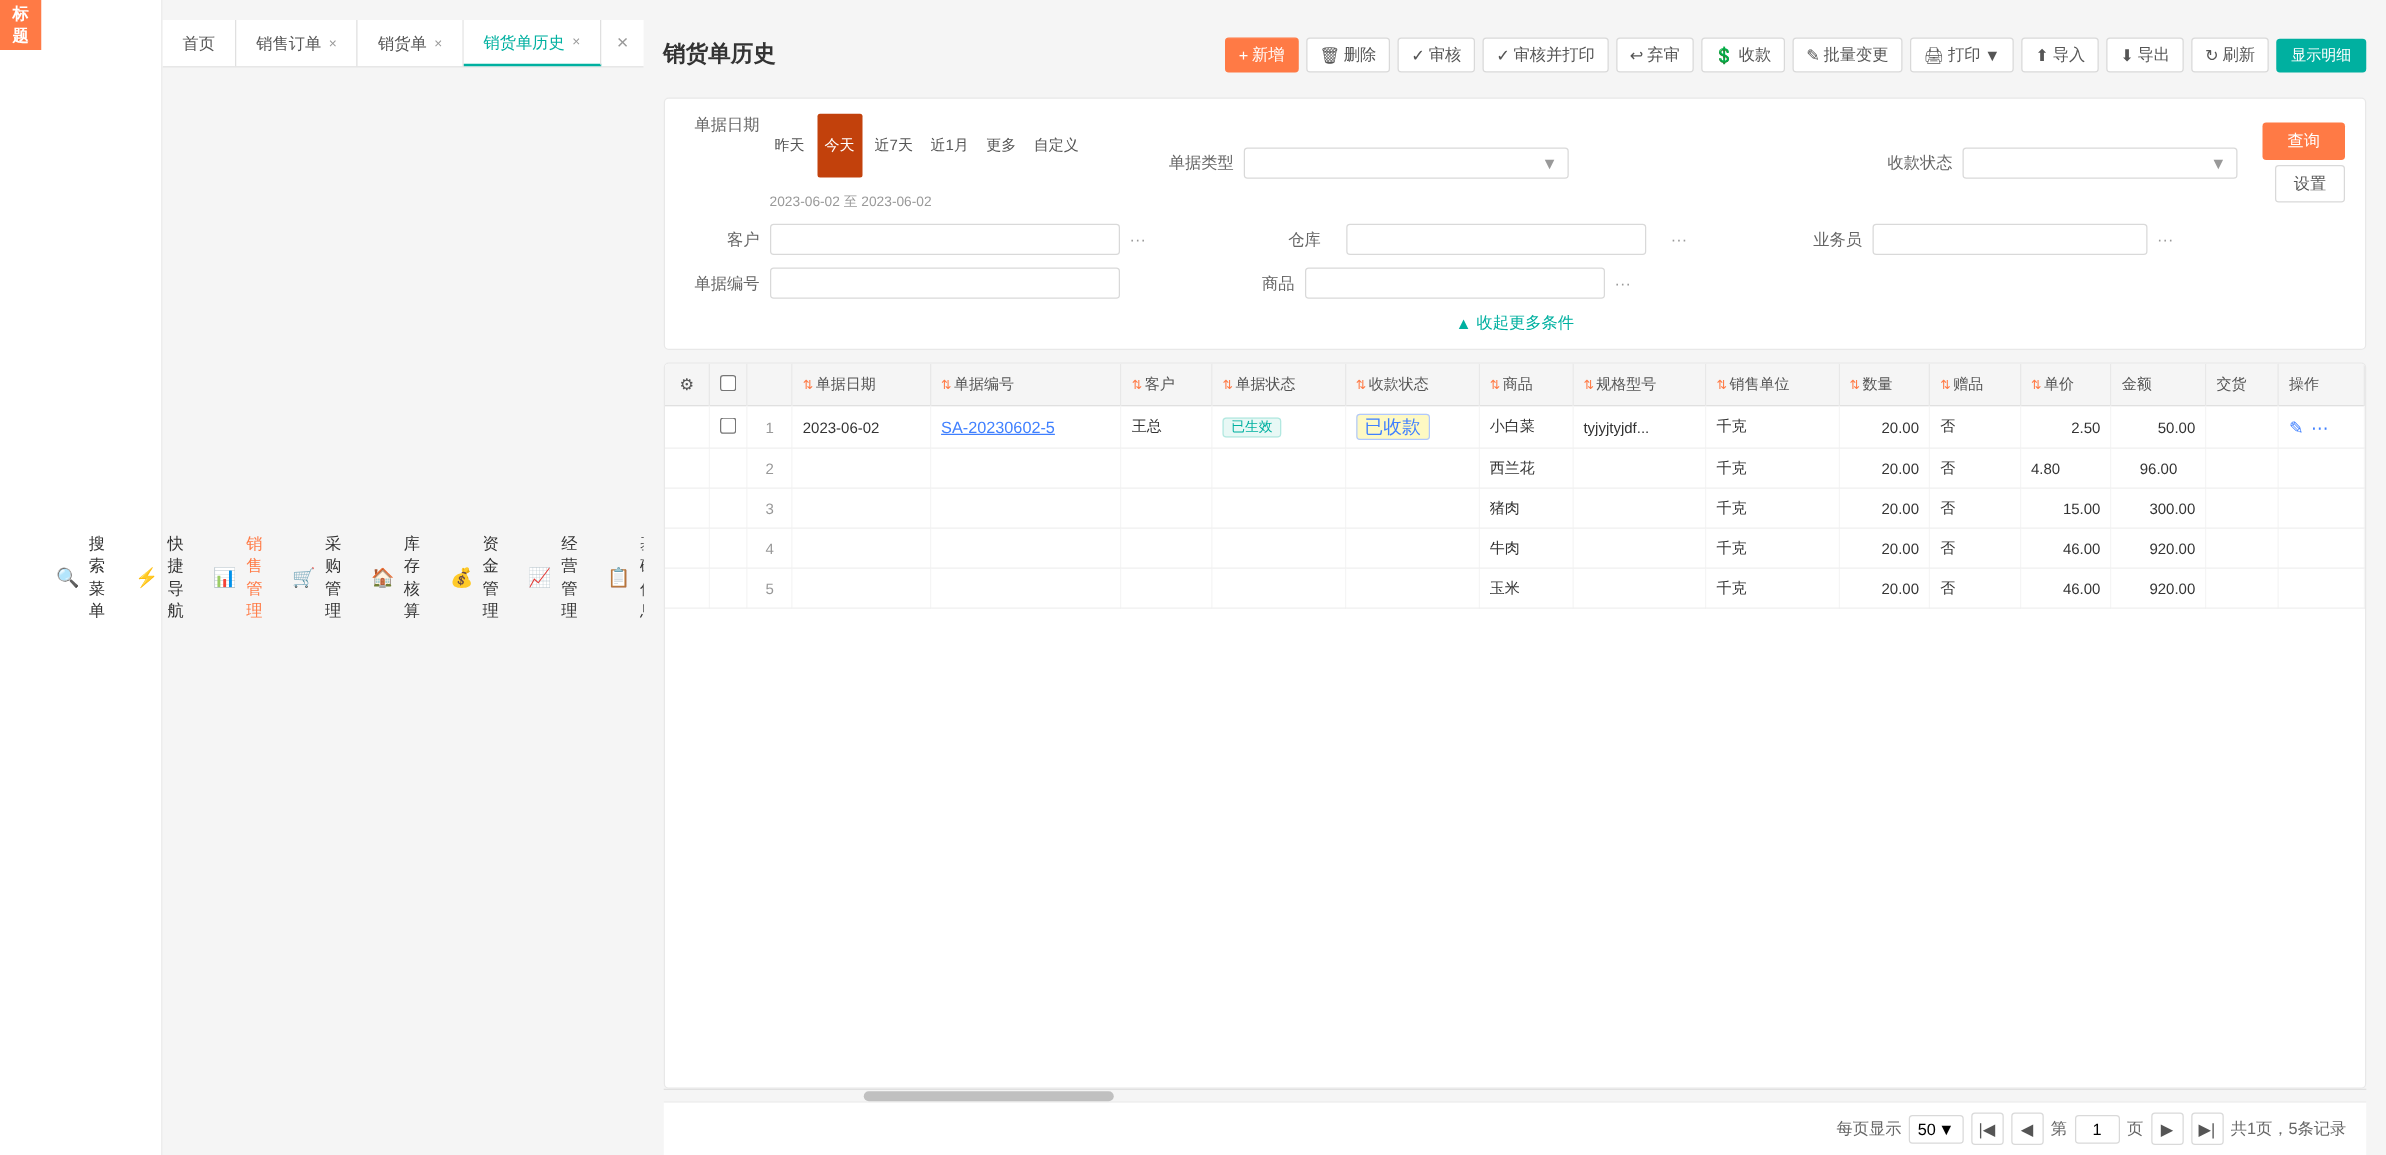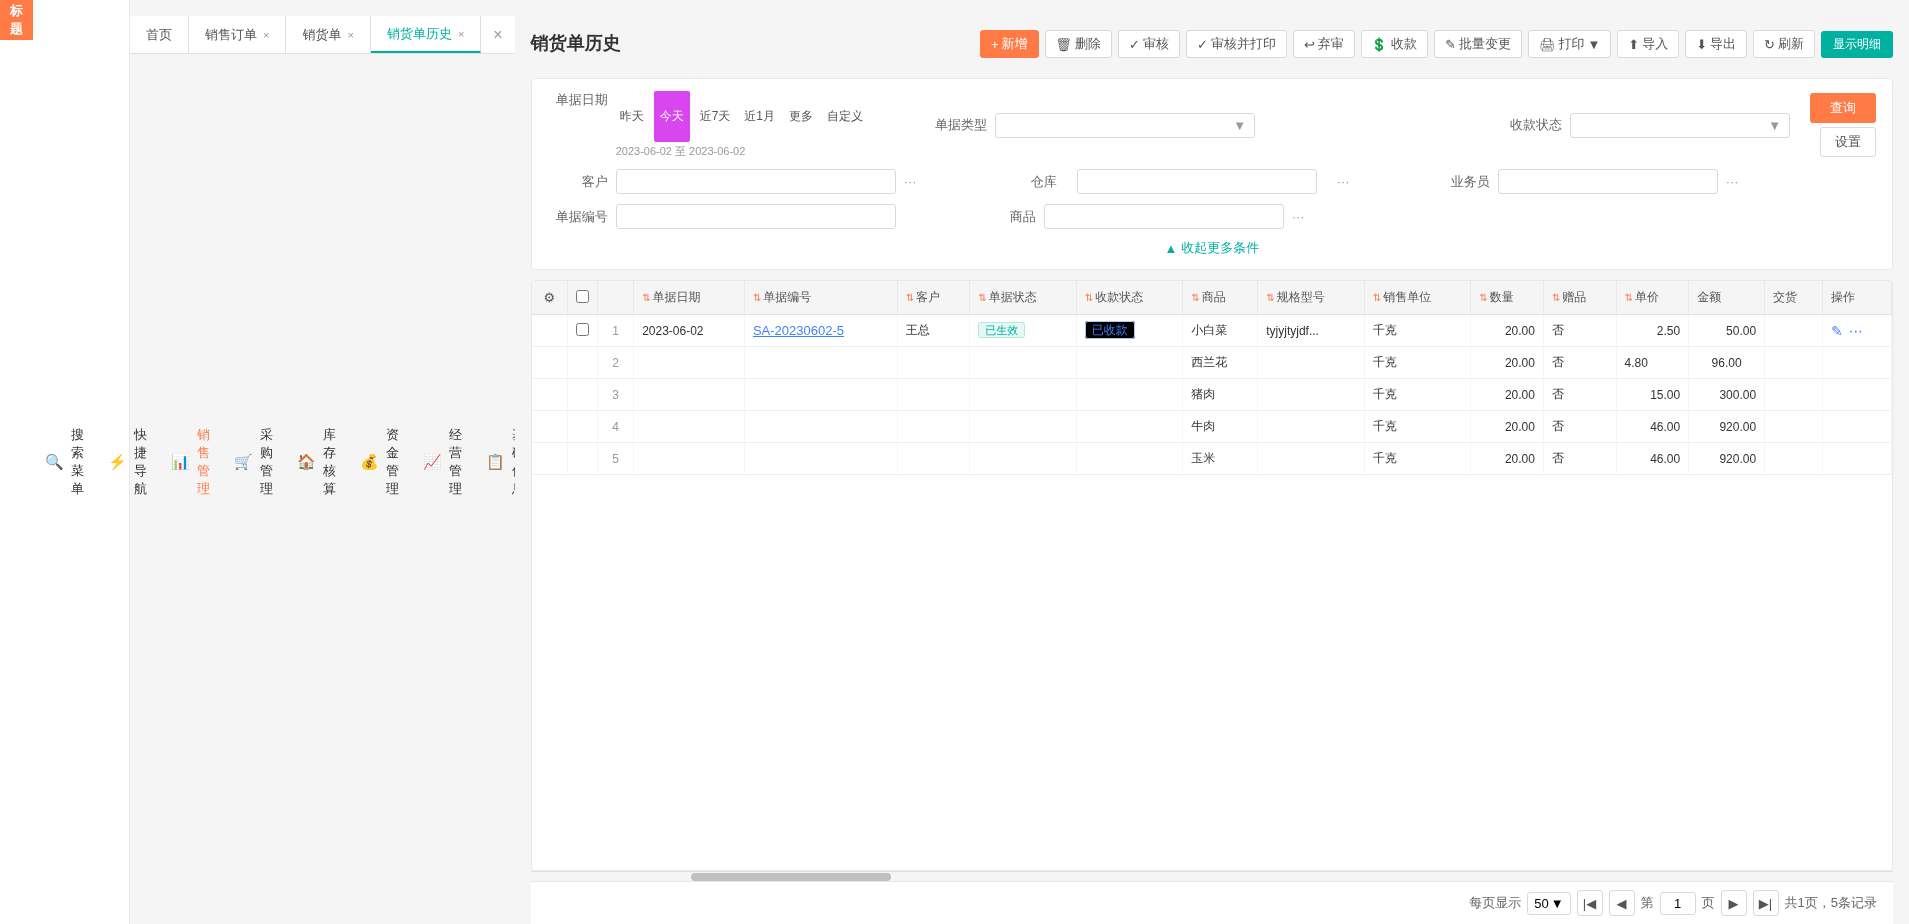--- a/index.html
+++ b/index.html
@@ -183,21 +183,21 @@
       align-items: center;
       justify-content: space-between;
       cursor: pointer;
       background: #fff;
     }
     .filter-select .arrow { color: #999; }
     .filter-dots { color: #999; cursor: pointer; }
     .date-range {
       display: flex;
       flex-direction: column;
-      gap: 2px;
+      gap: 12px;
     }
     .date-tabs {
       display: flex;
       gap: 6px;
       align-items: center;
     }
     .date-tab {
       cursor: pointer;
       color: #555;
       font-size: 12px;
@@ -278,26 +278,26 @@
     }
     .badge-green {
       background: #e8f8f5;
       color: #00b0a0;
       border: 1px solid #b2e8e0;
       border-radius: 3px;
       padding: 1px 6px;
       font-size: 11px;
     }
     .badge-blue {
-      background: #000000;
+      background: #fef9c3;
       color: #4080ff;
       border: 1px solid #b0c8ff;
       border-radius: 3px;
       padding: 1px 6px;
-      font-size: 12px;
+      font-size: 15px;
     }
     .link-text { color: #4080ff; cursor: pointer; text-decoration: underline; }
     .action-icons { display: flex; gap: 6px; }
     .action-icon { color: #4080ff; cursor: pointer; font-size: 14px; }
     .checkbox-col { width: 30px; text-align: center; }
     .num-col { width: 36px; text-align: center; color: #999; }
 
     
     .table-footer {
       background: #fffdf0;
@@ -496,21 +496,21 @@
 
     <div class="filter-area">
 
       <div class="filter-row">
 
         <div style="display:flex;align-items:flex-start;gap:8px;">
           <span class="filter-label">单据日期</span>
           <div class="date-range">
             <div class="date-tabs">
               <span class="date-tab">昨天</span>
-              <span class="date-tab active" style="background:#d946ef;color:#fff;border-radius:2px;padding:17px 6px;">今天</span>
+              <span class="date-tab active" style="background:#c2410c;color:#fff;border-radius:2px;padding:17px 6px;">今天</span>
               <span class="date-tab">近7天</span>
               <span class="date-tab">近1月</span>
               <span class="date-tab">更多</span>
               <span class="date-tab">自定义</span>
             </div>
             <div class="date-range-text">2023-06-02 至 2023-06-02</div>
           </div>
         </div>
 
         <div style="flex:1;display:flex;align-items:center;gap:8px;margin-left:40px;">

